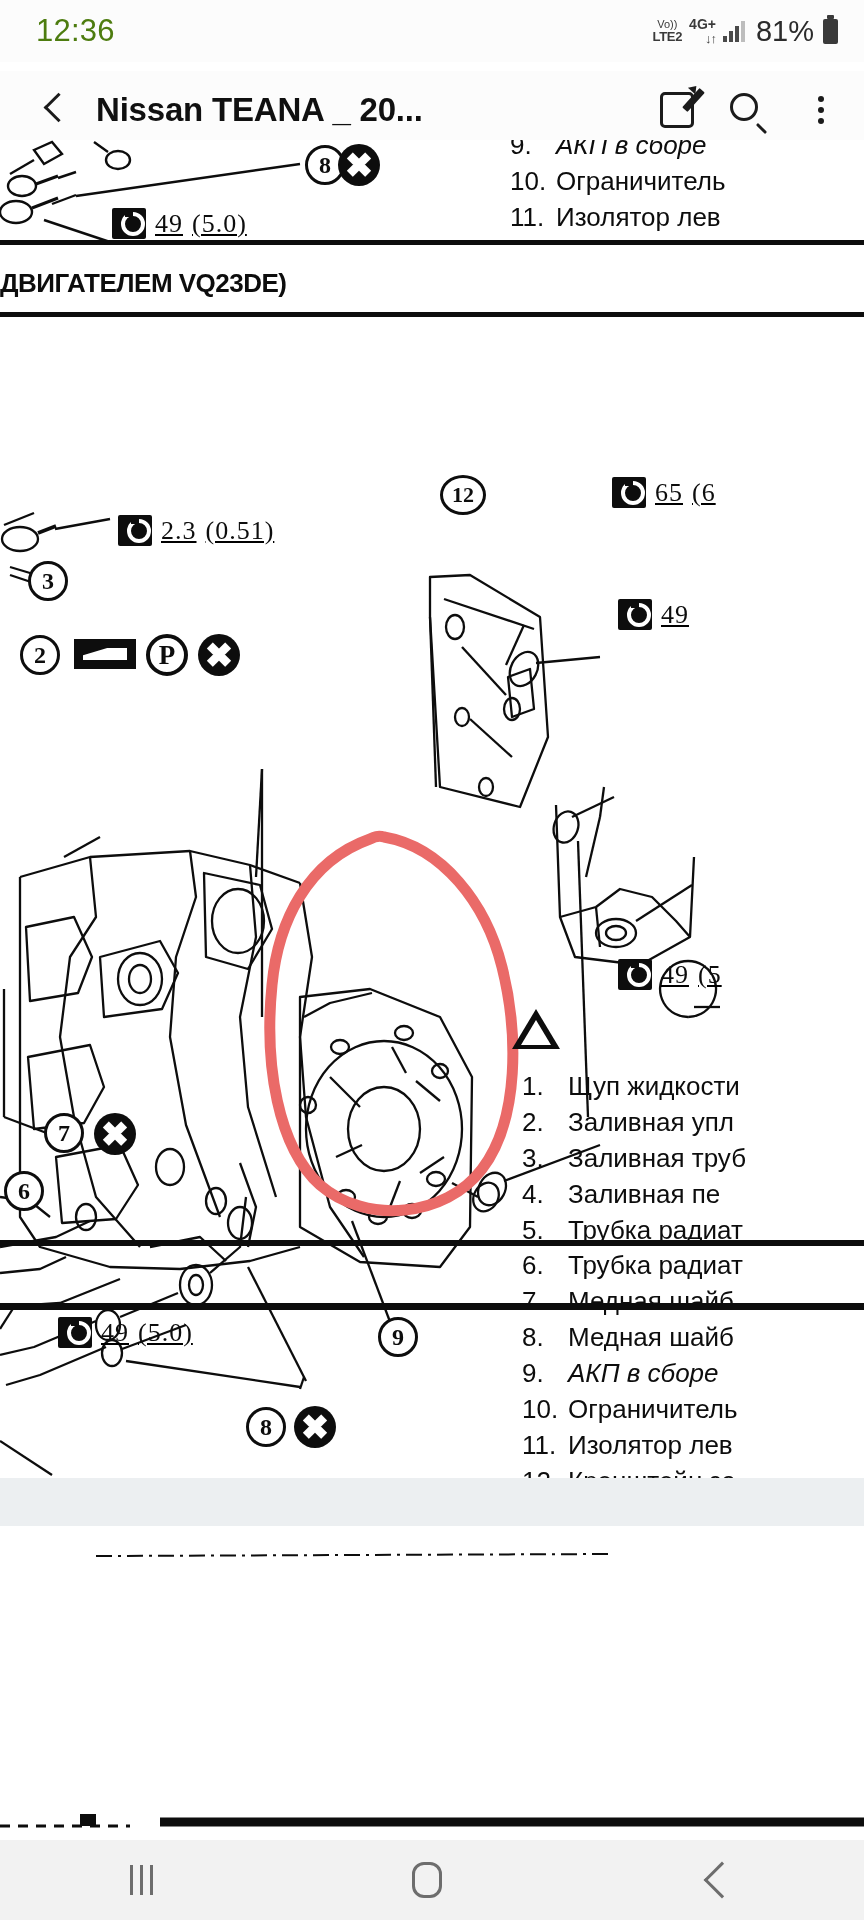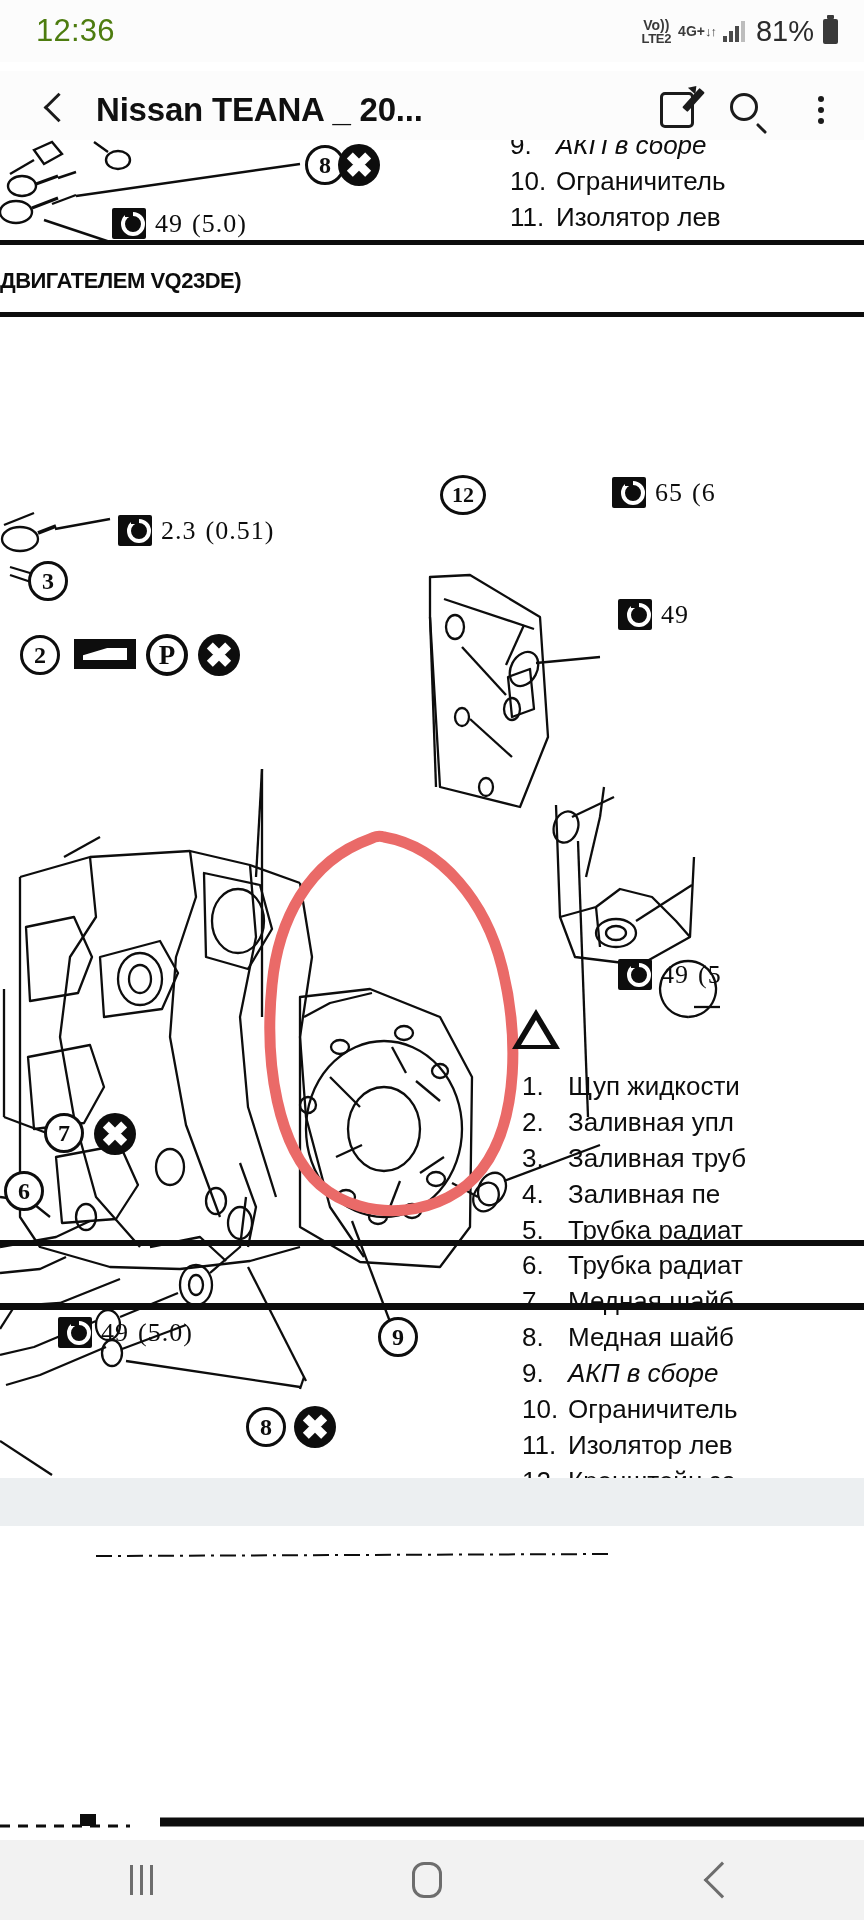--- a/index.html
+++ b/index.html
@@ -14,23 +14,23 @@
   
   .statusbar {
     position: absolute; top: 0; left: 0; width: 864px; height: 62px;
     background: #fcfcfc;
     display: flex; align-items: center; justify-content: space-between;
     padding: 0 26px 0 36px;
   }
   .status-clock { font-size: 31px; color: #4d7c0f; letter-spacing: 0.2px; }
   .status-right { display: flex; align-items: center; gap: 7px; }
   .volte { display: flex; flex-direction: column; align-items: center; line-height: 1; color: #3a3a3a; }
-  .volte-top { font-size: 14px; font-weight: bold; }
+  .volte-top { font-size: 11px; font-weight: normal; }
   .volte-bot { font-size: 13px; font-weight: bold; letter-spacing: -0.3px; }
-  .netblk { display: flex; align-items: flex-end; line-height: 1.05; color: #3a3a3a; }
+  .netblk { display: flex; flex-direction: column; align-items: flex-end; line-height: 1.05; color: #3a3a3a; }
   .net-g { font-size: 14px; font-weight: bold; }
   .net-arrows { font-size: 13px; letter-spacing: -1px; }
   .bars { display: flex; align-items: flex-end; gap: 2px; height: 22px; }
   .bars i { display: block; width: 4px; background: #4a4a4a; }
   .bars i:nth-child(1) { height: 6px; }
   .bars i:nth-child(2) { height: 11px; }
   .bars i:nth-child(3) { height: 16px; }
   .bars i:nth-child(4) { height: 21px; background: #bdbdbd; }
   .batt-pct { font-size: 29px; color: #2b2b2b; margin-left: 4px; }
   .batt { position: relative; width: 15px; height: 25px; background: #3a3a3a; border-radius: 2px; margin-left: 2px; }
@@ -77,21 +77,21 @@
   .ic-more { display: flex; flex-direction: column; align-items: center; justify-content: center; gap: 5px; height: 42px; }
   .ic-more span { width: 6px; height: 6px; background: #1b1b1b; border-radius: 50%; display: block; }
 
   
   .doc { position: absolute; top: 140px; left: 0; width: 864px; height: 1700px; background: #fff; overflow: hidden; }
   .page { position: absolute; left: 0; width: 864px; background: #fff; }
 
   .rule { position: absolute; left: 0; width: 864px; background: #0d0d0d; }
 
   
-  .torque { position: absolute; display: flex; align-items: center; gap: 9px; white-space: nowrap; }
+  .torque { position: absolute; display: flex; align-items: center; gap: 9px; white-space: nowrap; text-decoration: underline; }
   .tq-glyph {
     width: 34px; height: 31px; background: #0d0d0d; position: relative; border-radius: 2px; flex: 0 0 auto;
   }
   .tq-glyph::before {
     content: ""; position: absolute; left: 9px; top: 4px; width: 16px; height: 16px;
     border: 4px solid #fff; border-radius: 50%;
   }
   .tq-glyph::after {
     content: ""; position: absolute; left: 13px; top: 1px; width: 8px; height: 8px; background: #0d0d0d;
   }
@@ -140,21 +140,21 @@
 
   
   .legend { position: absolute; white-space: nowrap; }
   .legend-row { display: flex; font-size: 26px; color: #0d0d0d; line-height: 1.38; }
   .legend-num { width: 46px; flex: 0 0 auto; text-align: left; }
   .legend-txt { white-space: nowrap; }
   .legend-txt.italic { font-style: italic; }
 
   
   .section-head {
-    position: absolute; font-size: 22px; font-weight: bold; color: #0d0d0d;
+    position: absolute; font-size: 26px; font-weight: bold; color: #0d0d0d;
     letter-spacing: -0.5px; white-space: nowrap;
   }
 
   
   .annot { position: absolute; pointer-events: none; }
 
   
   .navbar {
     position: absolute; bottom: 0; left: 0; width: 864px; height: 80px;
     background: #f2f2f2; display: flex; align-items: center; justify-content: space-around;

